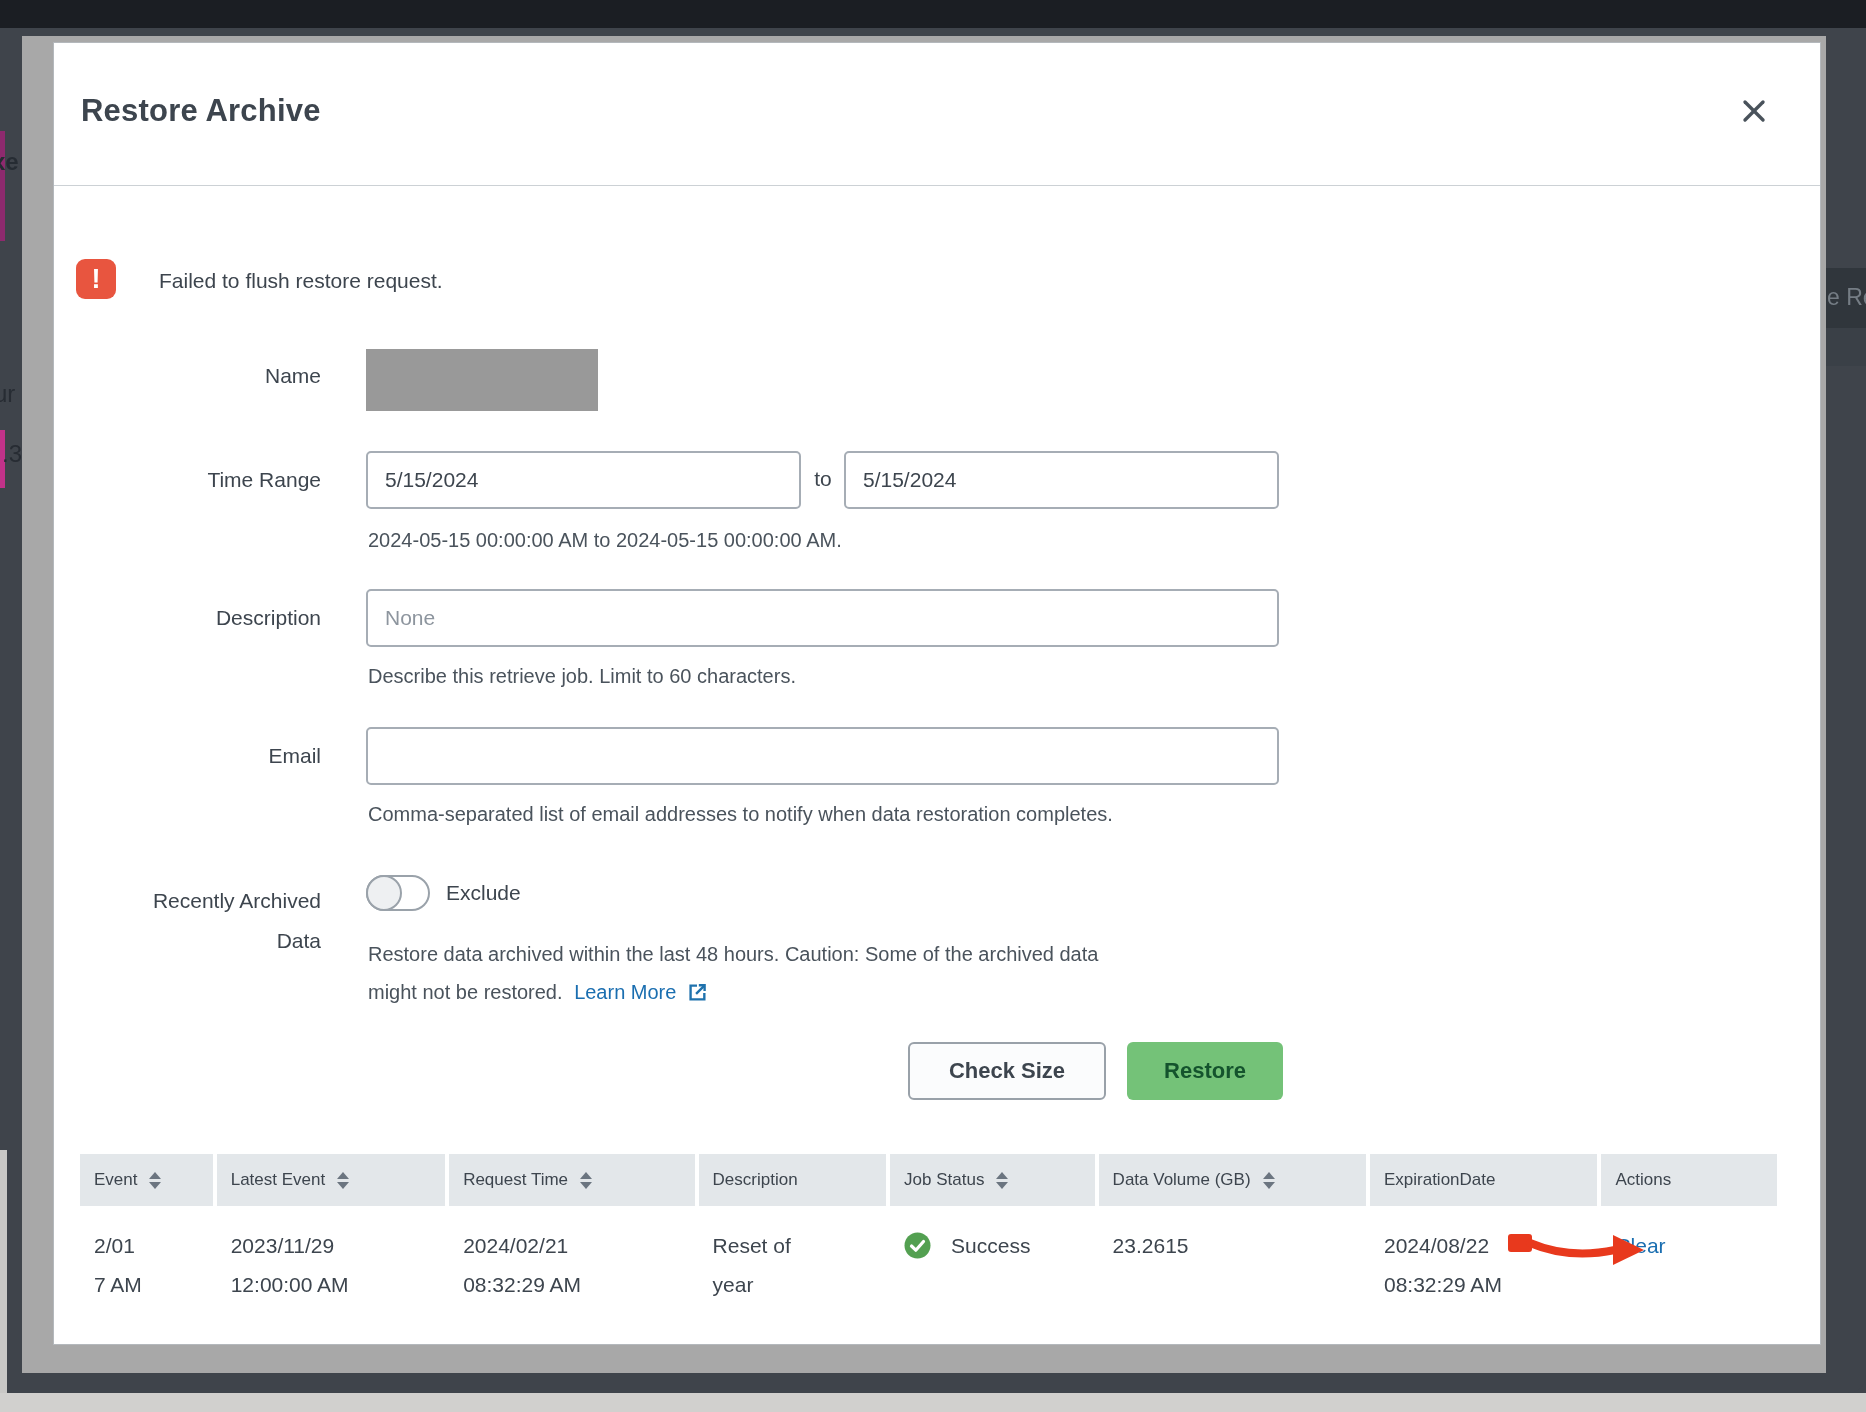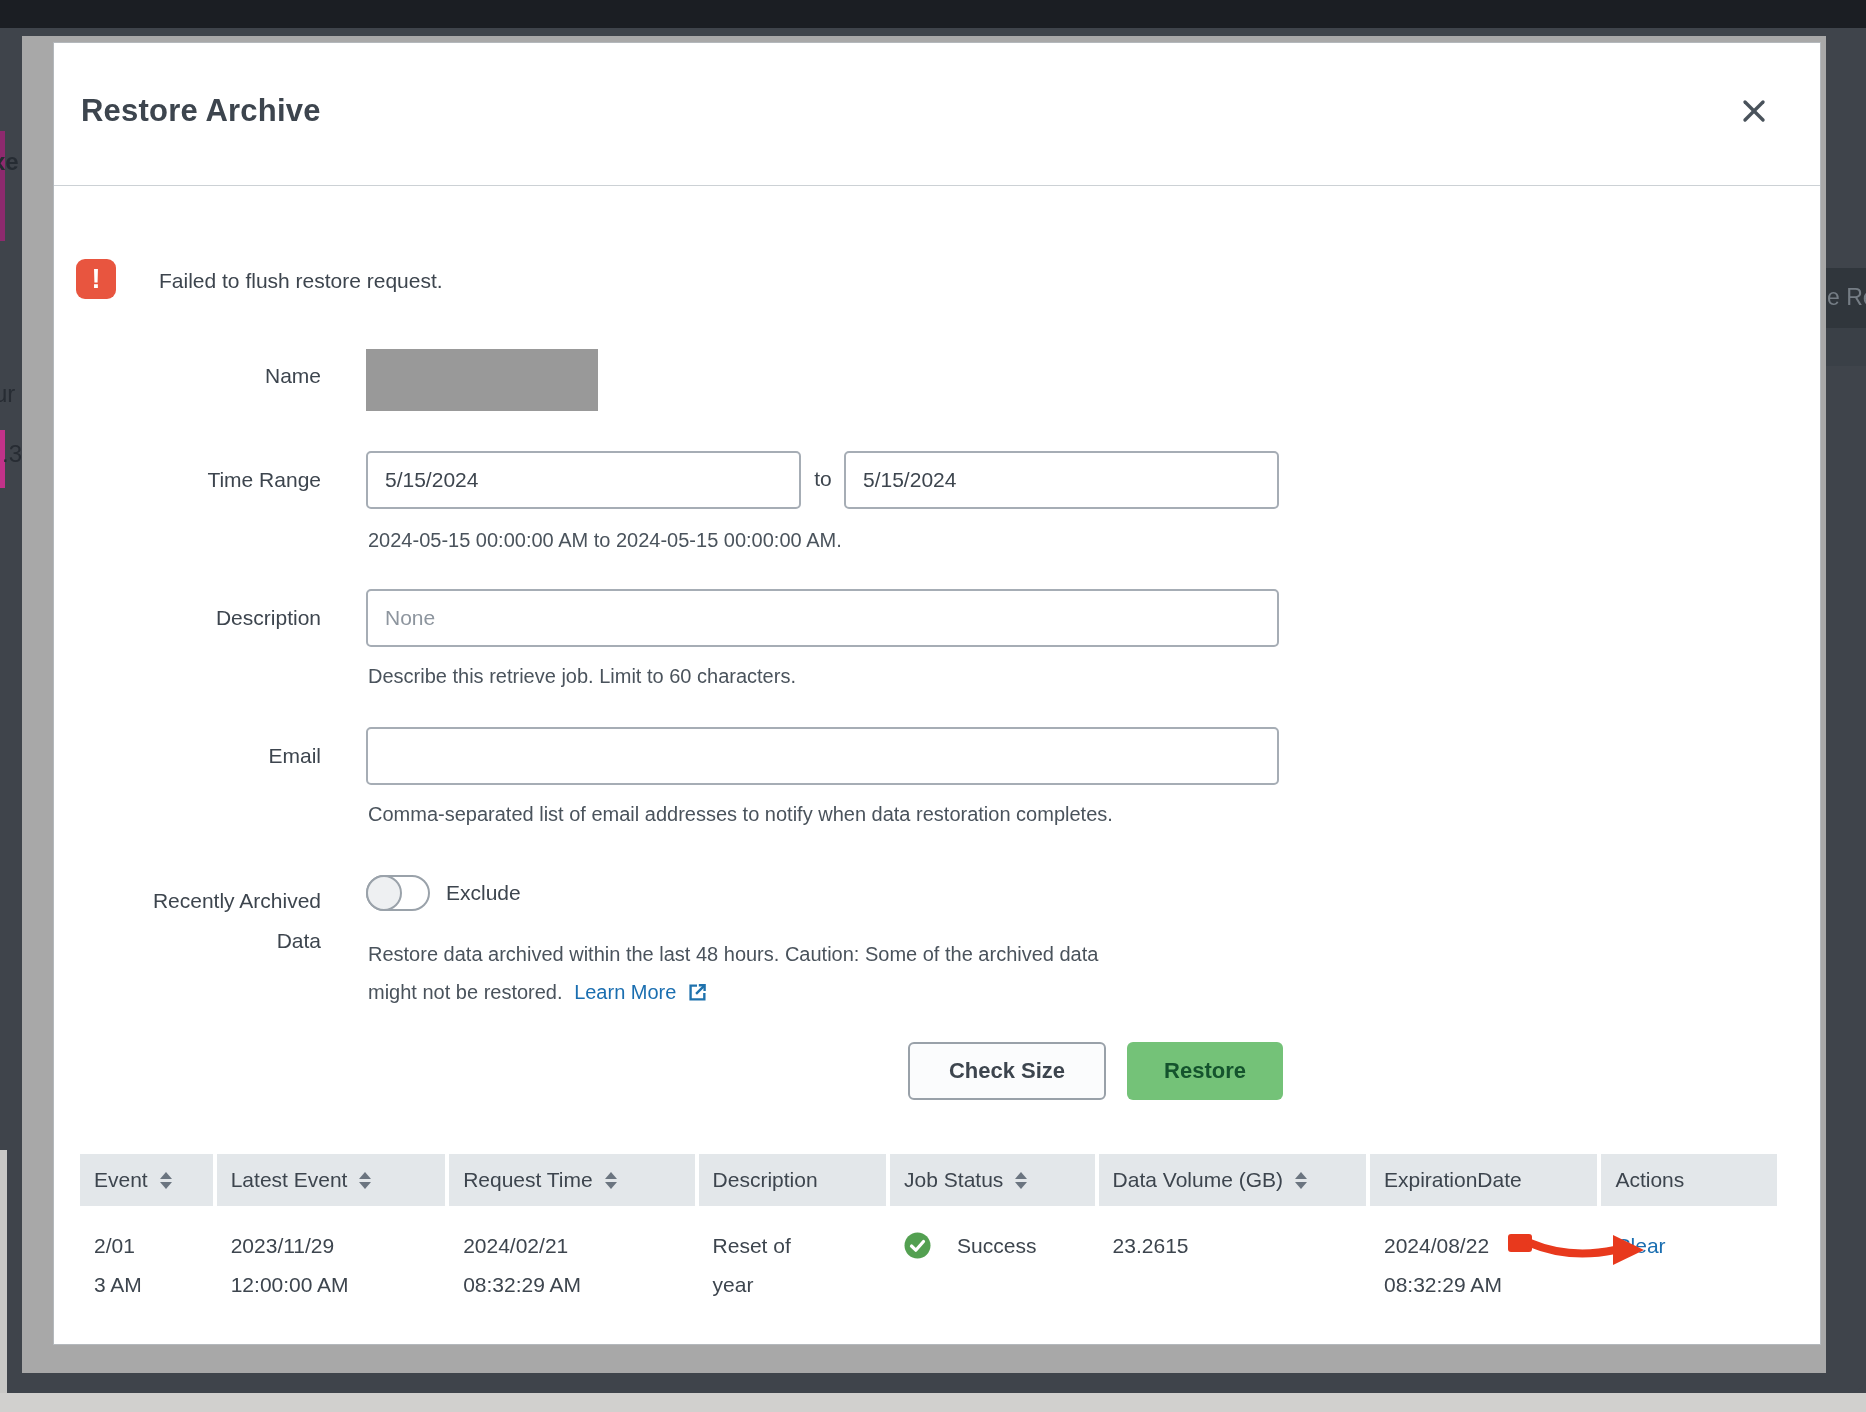--- a/index.html
+++ b/index.html
@@ -49,29 +49,29 @@
 
   .btn{display:flex;align-items:center;justify-content:center;font-size:22px;font-weight:700;
        border-radius:6px;cursor:pointer;}
   .btn-check{left:854px;top:999px;width:198px;height:58px;background:#fbfcfd;border:2px solid #99a1a9;color:#3d454e;}
   .btn-restore{left:1073px;top:999px;width:156px;height:58px;background:#74c278;color:#14532d;}
 
   
   .table{left:26px;top:1111px;width:1697px;}
   .thead{display:flex;gap:4px;}
   .th{height:52px;background:#e3e7ea;display:flex;align-items:center;gap:12px;
-      padding-left:14px;font-size:21px;color:#3d454e;}
+      padding-left:14px;font-size:17px;color:#3d454e;}
   .trow{display:flex;gap:4px;}
   .td{padding:20px 0 0 14px;font-size:21px;color:#3d454e;line-height:39px;}
   .c0{width:133px;} .c1{width:229px;} .c2{width:246px;} .c3{width:188px;}
   .c4{width:205px;} .c5{width:268px;} .c6{width:228px;} .c7{width:176px;}
   .sorter{display:flex;flex-direction:column;gap:3px;cursor:pointer;}
   .car-up{width:0;height:0;border-left:6px solid transparent;border-right:6px solid transparent;border-bottom:7px solid #6b7580;}
   .car-dn{width:0;height:0;border-left:6px solid transparent;border-right:6px solid transparent;border-top:7px solid #6b7580;}
-  .status{display:flex;align-items:center;gap:26px;}
+  .status{display:flex;align-items:center;gap:20px;}
   .blob{position:absolute;left:1454px;top:1191px;width:24px;height:18px;background:#e8391d;border-radius:3px;}
   .arrow-svg{position:absolute;left:1440px;top:1180px;}
   .clear-link{font-size:21px;}
 </style>
 </head>
 <body>
 
 <div id="screen">
 
   <div class="abs topbar"></div>
@@ -204,21 +204,21 @@
           <span>ExpirationDate</span>
         </div>
         <div class="th c7">
           <span>Actions</span>
         </div>
       </div>
 
       <div class="trow">
         <div class="td c0">
           <div>2/01</div>
-          <div>3 AM</div>
+          <div>7 AM</div>
         </div>
         <div class="td c1">
           <div>2023/11/29</div>
           <div>12:00:00 AM</div>
         </div>
         <div class="td c2">
           <div>2024/02/21</div>
           <div>08:32:29 AM</div>
         </div>
         <div class="td c3">

